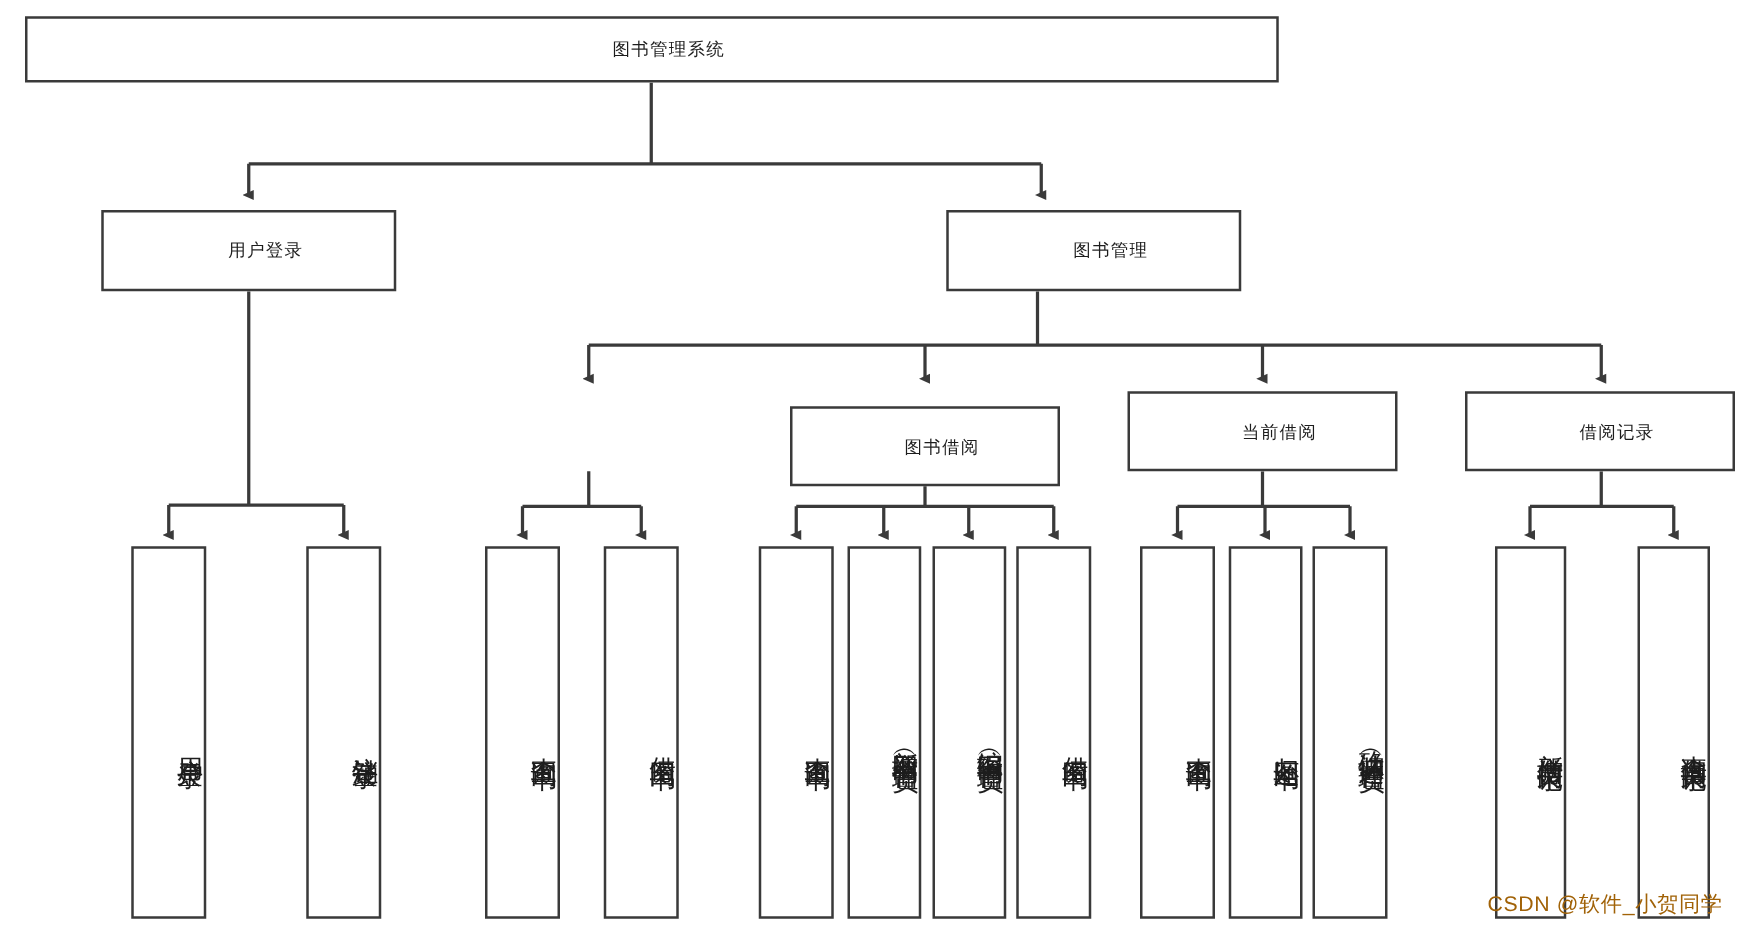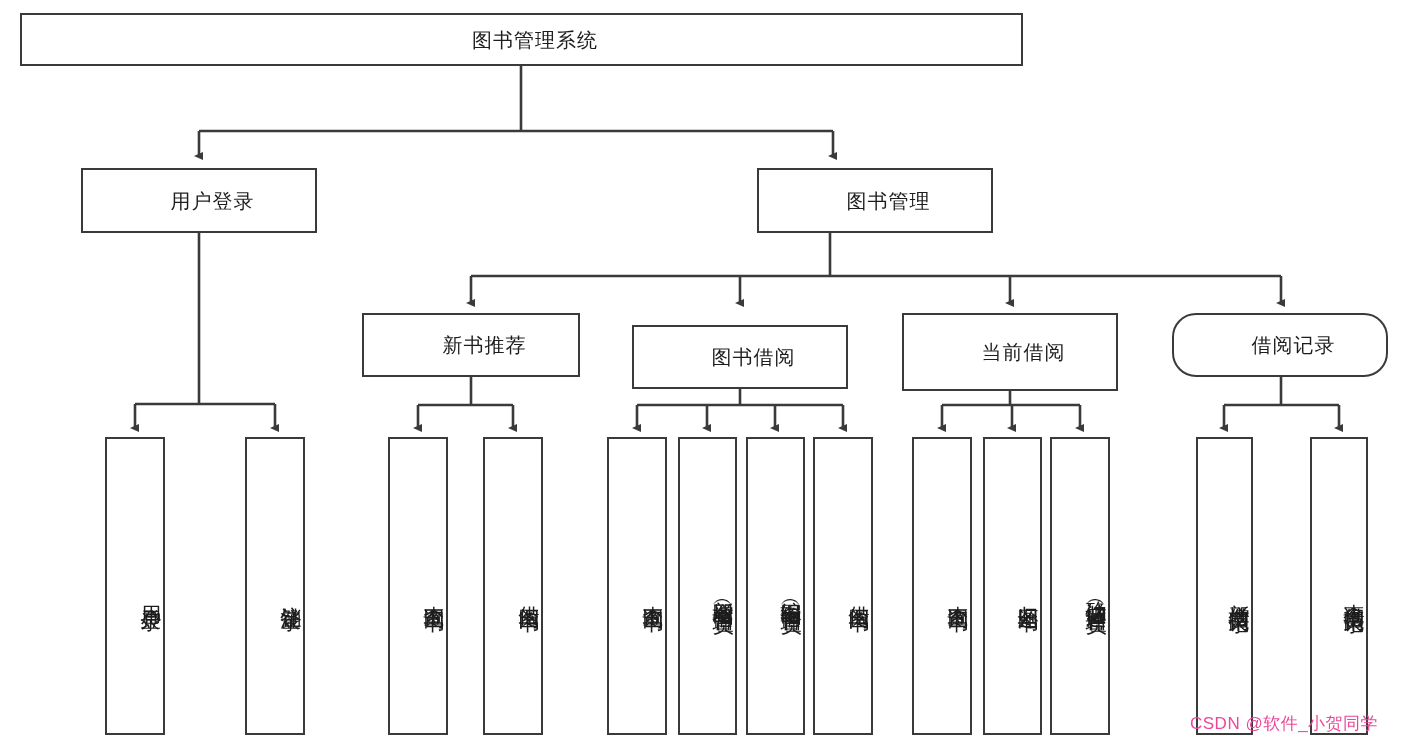--- a/index.html
+++ b/index.html
@@ -29,21 +29,21 @@
     position: absolute;
     box-sizing: border-box;
     background: #ffffff;
     border: 2px solid #3a3a3a;
     display: flex;
     align-items: center;
     justify-content: center;
     color: #1d1d1d;
   }
   .node.horiz {
-    font-size: 20px;
+    font-size: 14px;
     letter-spacing: 1px;
     line-height: 1.2;
     padding-left: 27px;
   }
   .node.vert {
     writing-mode: vertical-rl;
     text-orientation: upright;
     font-size: 21px;
     line-height: 1.18;
     letter-spacing: 2px;
@@ -55,21 +55,21 @@
     writing-mode: vertical-rl;
     text-orientation: upright;
     display: block;
     white-space: nowrap;
   }
   .watermark {
     position: absolute;
     left: 1190px;
     top: 712px;
     font-size: 17px;
-    color: #ec4899;
+    color: #a16207;
     letter-spacing: 0.5px;
     white-space: nowrap;
     user-select: none;
   }
 </style>
 </head>
 <body>
 
 <div id="stage">
 
@@ -127,30 +127,27 @@
     <span>图书管理系统</span>
   </div>
 
   <div class="node horiz" style="left:81px; top:168px; width:236px; height:65px;">
     <span>用户登录</span>
   </div>
   <div class="node horiz" style="left:712px; top:168px; width:236px; height:65px;margin-left:45px;">
     <span>图书管理</span>
   </div>
 
-  <div class="node horiz" style="left:362px; top:313px; width:218px; height:64px;">
-    <span>新书推荐</span>
-  </div>
   <div class="node horiz" style="left:632px; top:325px; width:216px; height:64px;">
     <span>图书借阅</span>
   </div>
-  <div class="node horiz" style="left:902px; top:313px; width:216px; height:78px;">
+  <div class="node horiz" style="left:902px; top:313px; width:216px; height:64px;">
     <span>当前借阅</span>
   </div>
-  <div class="node horiz" style="left:1172px; top:313px; width:216px; height:64px;border-radius:24px;">
+  <div class="node horiz" style="left:1172px; top:313px; width:216px; height:64px;">
     <span>借阅记录</span>
   </div>
 
   <div class="node vert" style="left:105px; top:437px; width:60px; height:298px;">
     <span class="vlabel">用户登录</span>
   </div>
   <div class="node vert" style="left:245px; top:437px; width:60px; height:298px;">
     <span class="vlabel">注销登录</span>
   </div>
 

